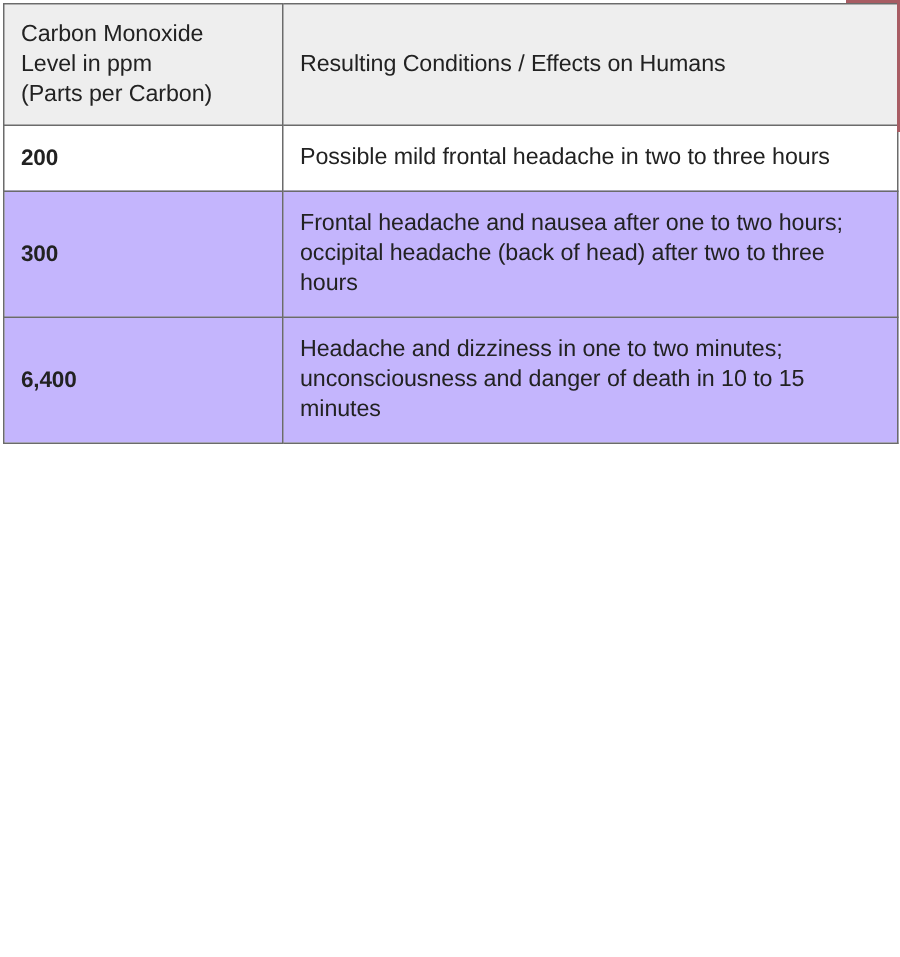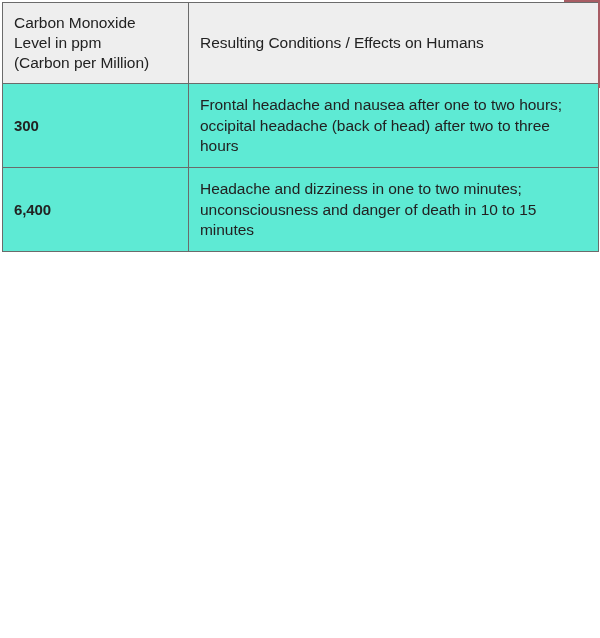--- a/index.html
+++ b/index.html
@@ -65,21 +65,21 @@
   }
   td.effect-cell {
     font-size: 15.5px;
     line-height: 1.31;
     font-weight: 400;
     padding: 11px 12px 11px 11px;
     letter-spacing: -0.05px;
   }
 
   tr.row-odd td { background: #ffffff; }
-  tr.row-even td { background: #5eead4; }
+  tr.row-even td { background: #c4b5fd; }
 
   
   .accent-top {
     position: absolute;
     top: 0;
     right: 0;
     width: 36px;
     height: 2px;
     background: #a85c63;
     pointer-events: none;
@@ -103,25 +103,29 @@
     <colgroup>
       <col class="col-level">
       <col class="col-effect">
     </colgroup>
     <tbody>
 
       <tr class="header-row">
         <td class="header-level">
           <div>Carbon Monoxide</div>
           <div>Level in ppm</div>
-          <div>(Carbon per Million)</div>
+          <div>(Parts per Carbon)</div>
         </td>
         <td class="header-effect">Resulting Conditions / Effects on Humans</td>
       </tr>
 
+      <tr class="row-odd">
+        <td class="level-cell">200</td>
+        <td class="effect-cell">Possible mild frontal headache in two to three hours</td>
+      </tr>
 
       <tr class="row-even">
         <td class="level-cell">300</td>
         <td class="effect-cell">Frontal headache and nausea after one to two hours; occipital headache (back of head) after two to three hours</td>
       </tr>
 
 
 
 
       <tr class="row-even">

